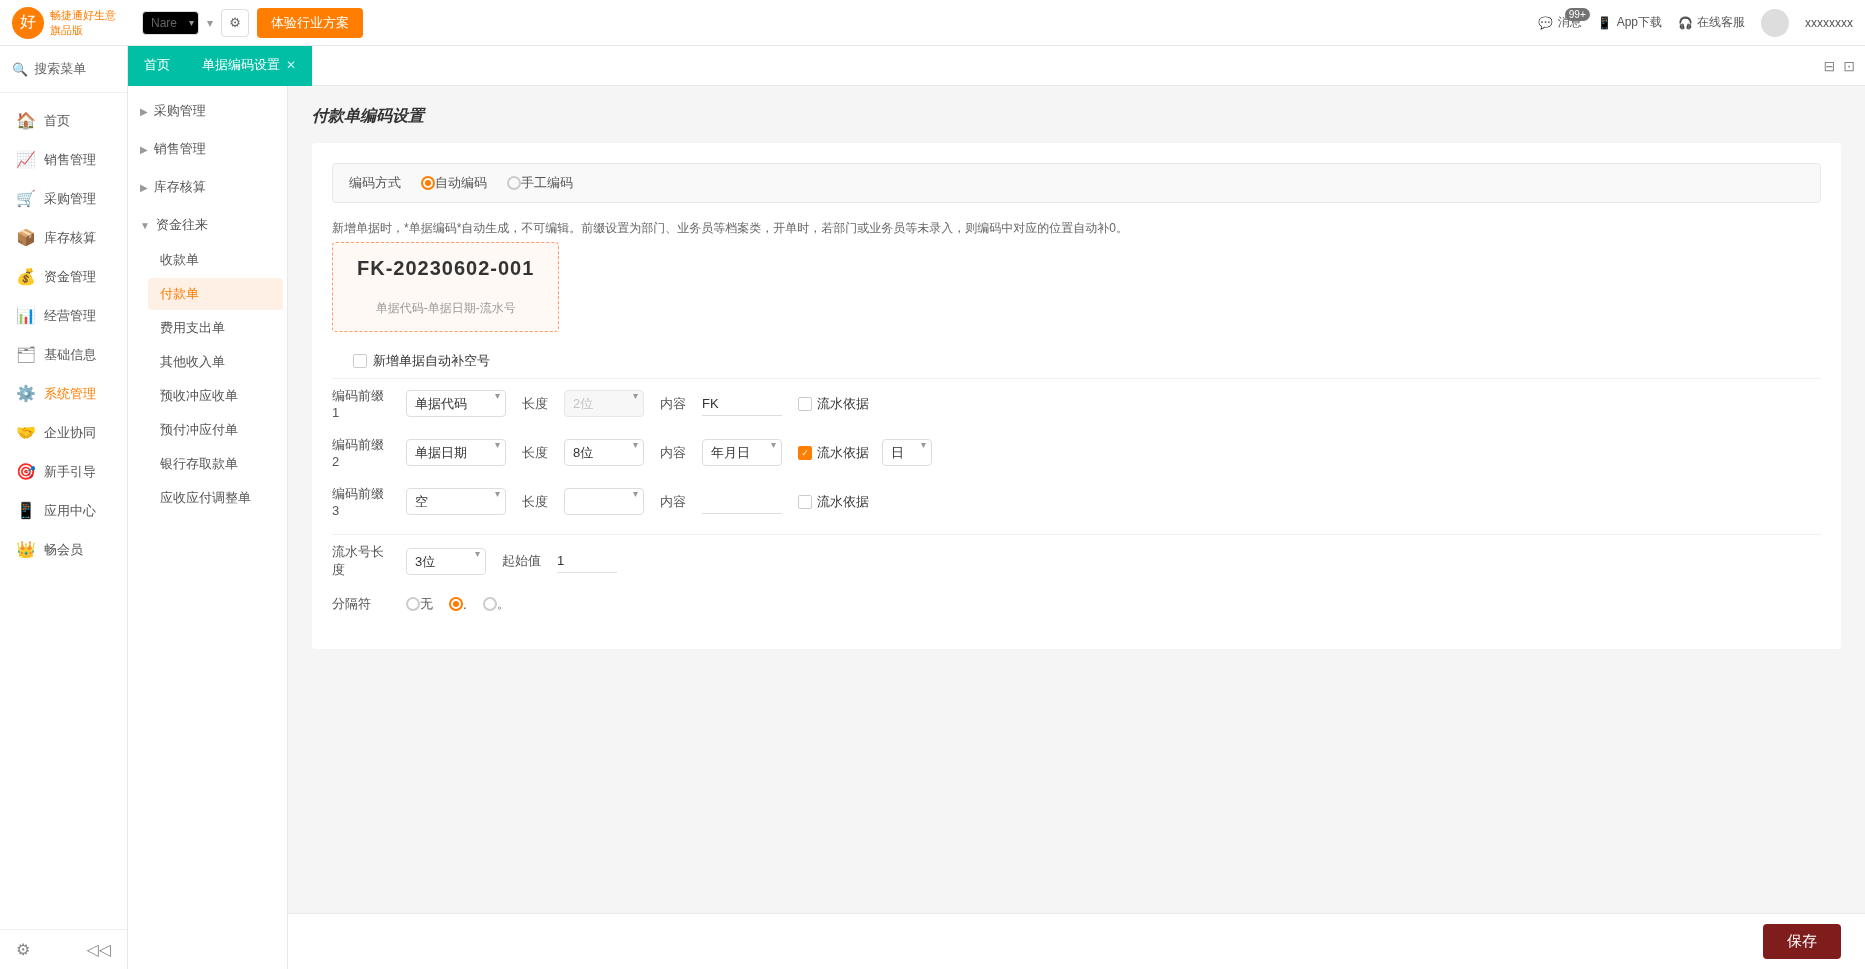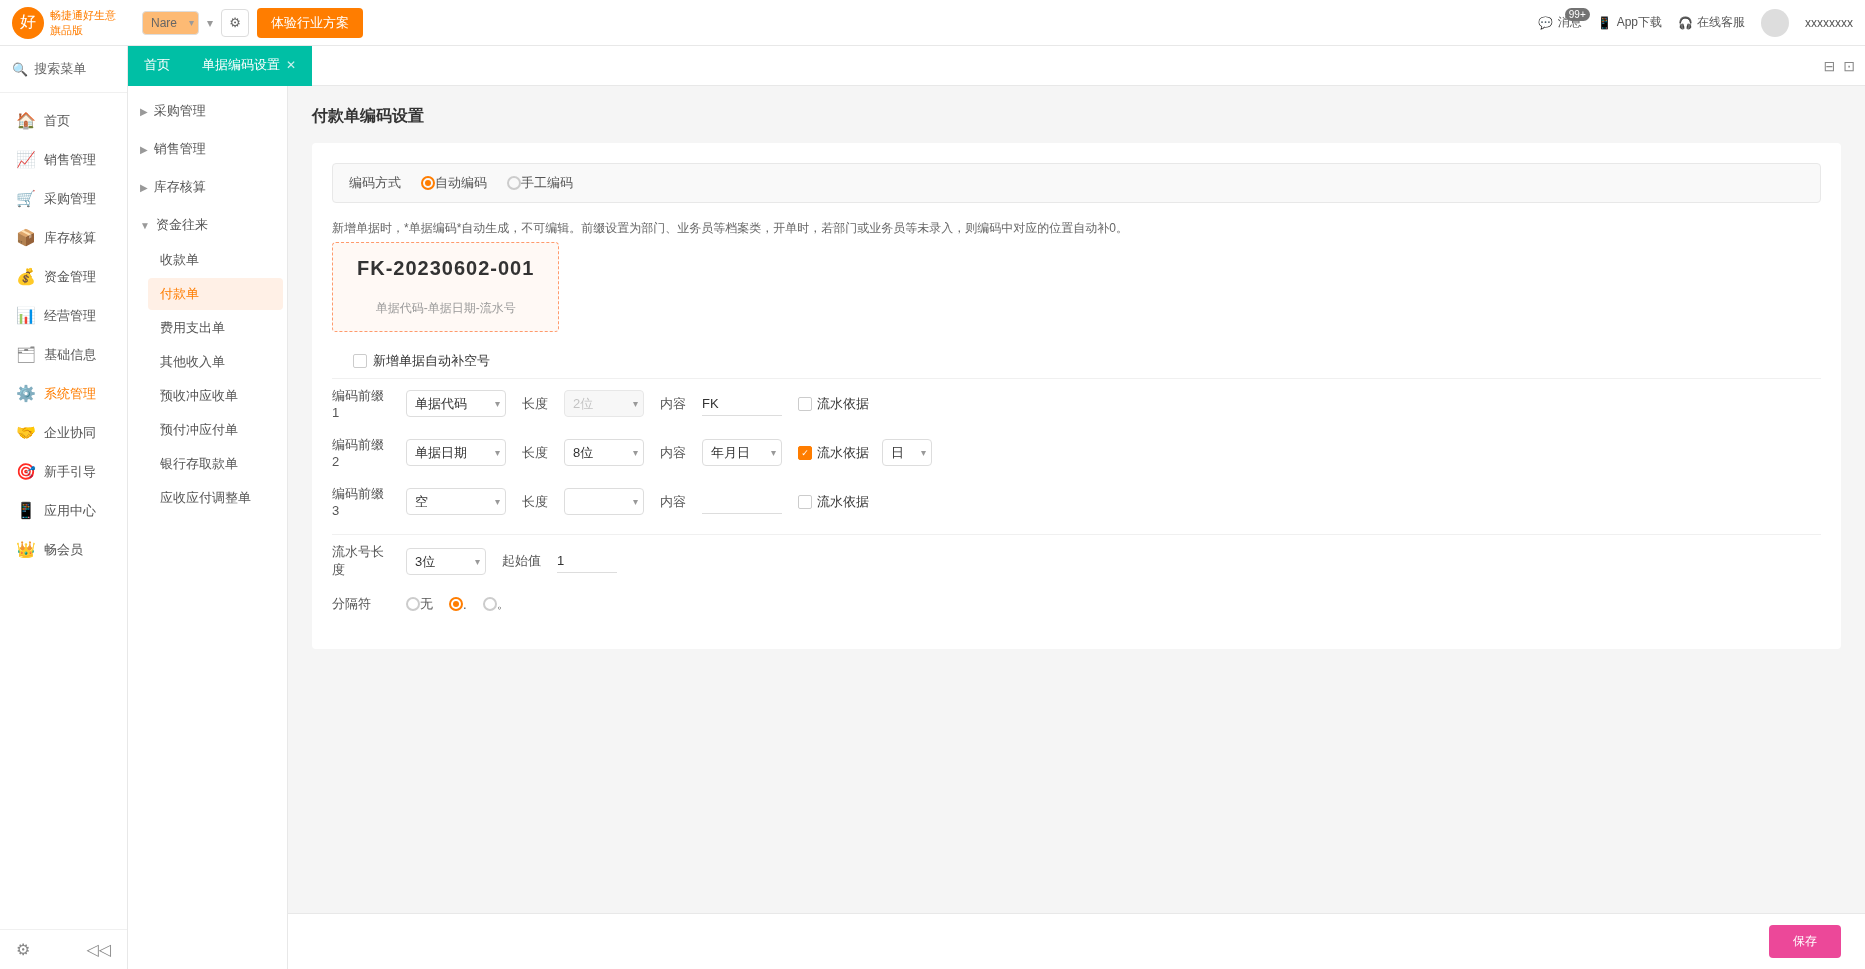--- a/index.html
+++ b/index.html
@@ -45,21 +45,21 @@
       display: flex;
       align-items: center;
       gap: 8px;
     }
     .topbar-select {
       border: 1px solid #ddd;
       border-radius: 4px;
       padding: 4px 20px 4px 8px;
       font-size: 12px;
       color: #666;
-      background: #fdba74;
+      background: #000000;
       appearance: none;
       position: relative;
     }
     .topbar-select-wrap {
       position: relative;
       display: inline-flex;
       align-items: center;
     }
     .topbar-select-wrap::after {
       content: '▾';
@@ -291,20 +291,21 @@
       flex: 1;
       padding: 20px 24px;
       overflow-y: auto;
       background: #f5f5f5;
     }
     .page-title {
       font-size: 16px;
       font-weight: 600;
       color: #333;
       margin-bottom: 16px;
+      font-style: italic;
     }
     .card {
       background: #fff;
       border-radius: 4px;
       padding: 20px;
     }
 
     
     .encode-method-row {
       display: flex;
@@ -422,21 +423,20 @@
       font-size: 13px;
       color: #333;
       background: #fff;
       appearance: none;
       cursor: pointer;
       position: relative;
     }
     .select-wrap {
       position: relative;
       display: inline-flex;
-      align-items: center;
     }
     .select-wrap::after {
       content: '▾';
       position: absolute;
       right: 6px;
       color: #999;
       font-size: 10px;
       pointer-events: none;
     }
     .select-wrap.w-100 .form-select { width: 100px; }
@@ -473,26 +473,26 @@
       height: 56px;
       background: #fff;
       border-top: 1px solid #e8e8e8;
       display: flex;
       align-items: center;
       justify-content: flex-end;
       padding: 0 24px;
       flex-shrink: 0;
     }
     .save-btn {
-      background: #ec4899;
+      background: #7f1d1d;
       color: white;
       border: none;
       border-radius: 4px;
       padding: 8px 24px;
-      font-size: 12px;
+      font-size: 15px;
       cursor: pointer;
       margin-left: 26px;
     }
 
     .divider-line {
       height: 1px;
       background: #f0f0f0;
       margin: 8px 0;
     }
 

